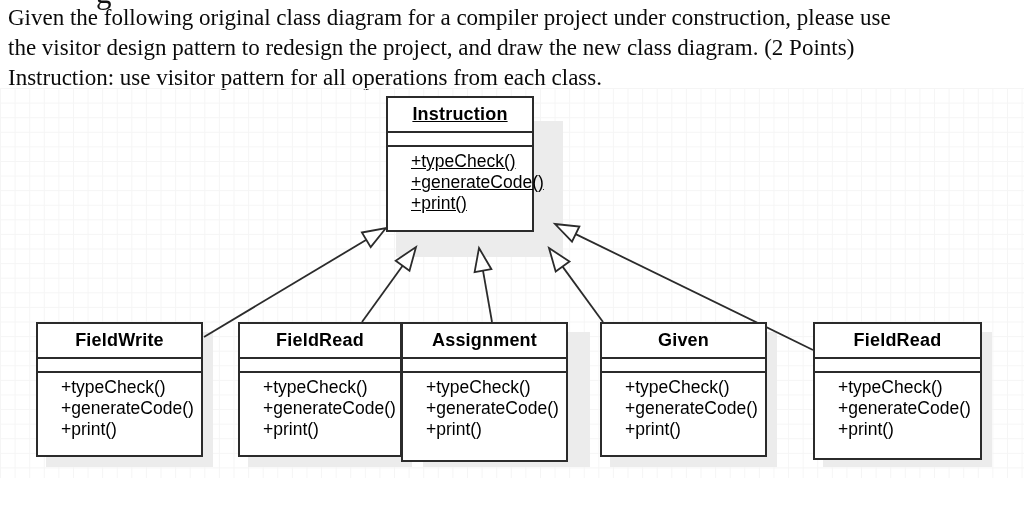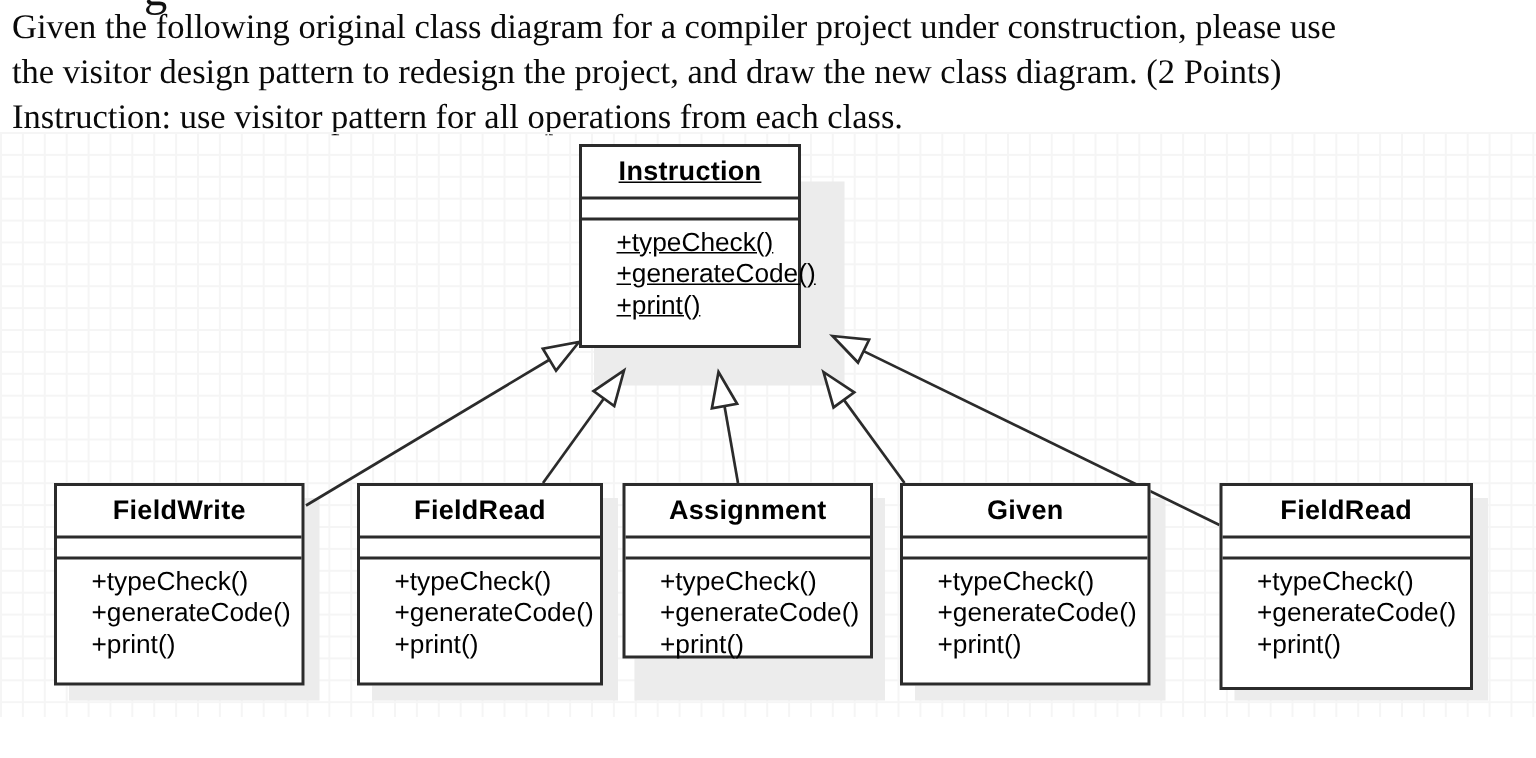--- a/index.html
+++ b/index.html
@@ -36,21 +36,21 @@
   }
   .class-title{
     height:33px;display:flex;align-items:center;justify-content:center;
     font-weight:bold;font-size:18px;border-bottom:2px solid #2b2b2b;letter-spacing:.2px;
   }
   .class-attrs{height:12px;border-bottom:2px solid #2b2b2b;}
   .class-methods{padding:4px 6px 0 23px;font-size:17.5px;line-height:21px;}
   #box-instruction{left:386px;top:96px;width:148px;height:136px;text-decoration:underline;}
   #box-fieldwrite {left:36px; top:322px;width:167px;height:135px;}
   #box-invocatin  {left:238px;top:322px;width:164px;height:135px;}
-  #box-assignment {left:415px;top:322px;width:167px;height:117px;}
+  #box-assignment {left:401px;top:322px;width:167px;height:140px;}
   #box-jump       {left:600px;top:322px;width:167px;height:135px;}
   #box-fieldread  {left:813px;top:322px;width:169px;height:138px;}
 </style>
 </head>
 <body>
 
 <div id="canvas">
 
   <span id="heading-fragment">g</span>
 

